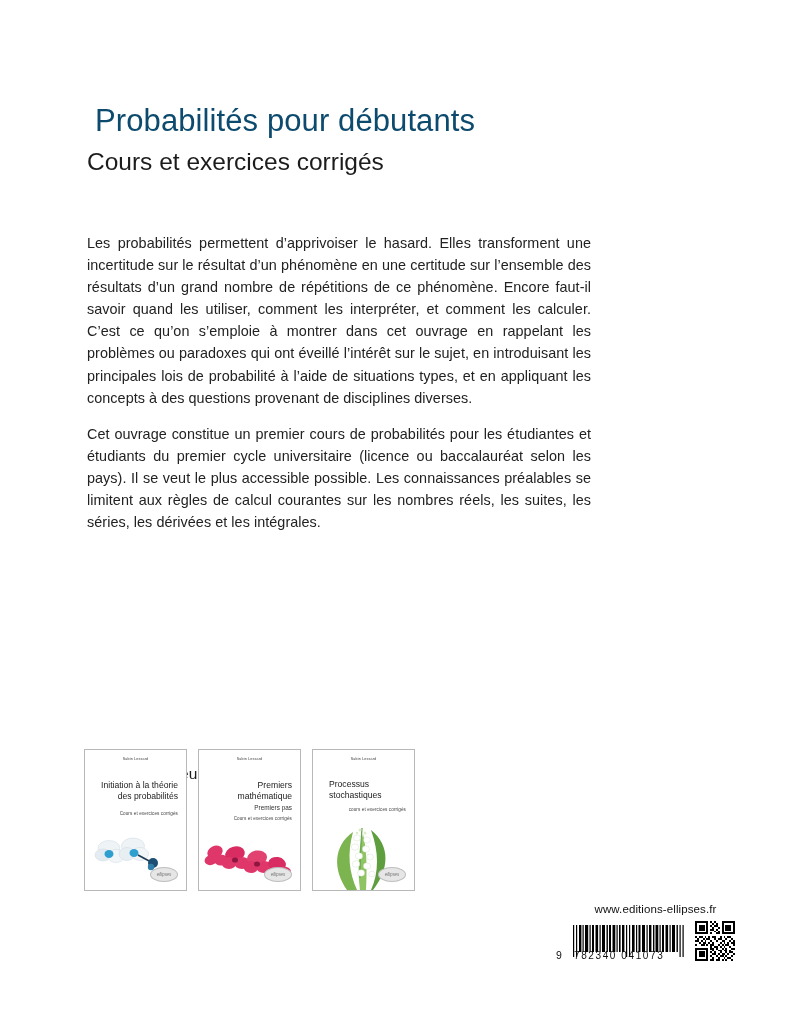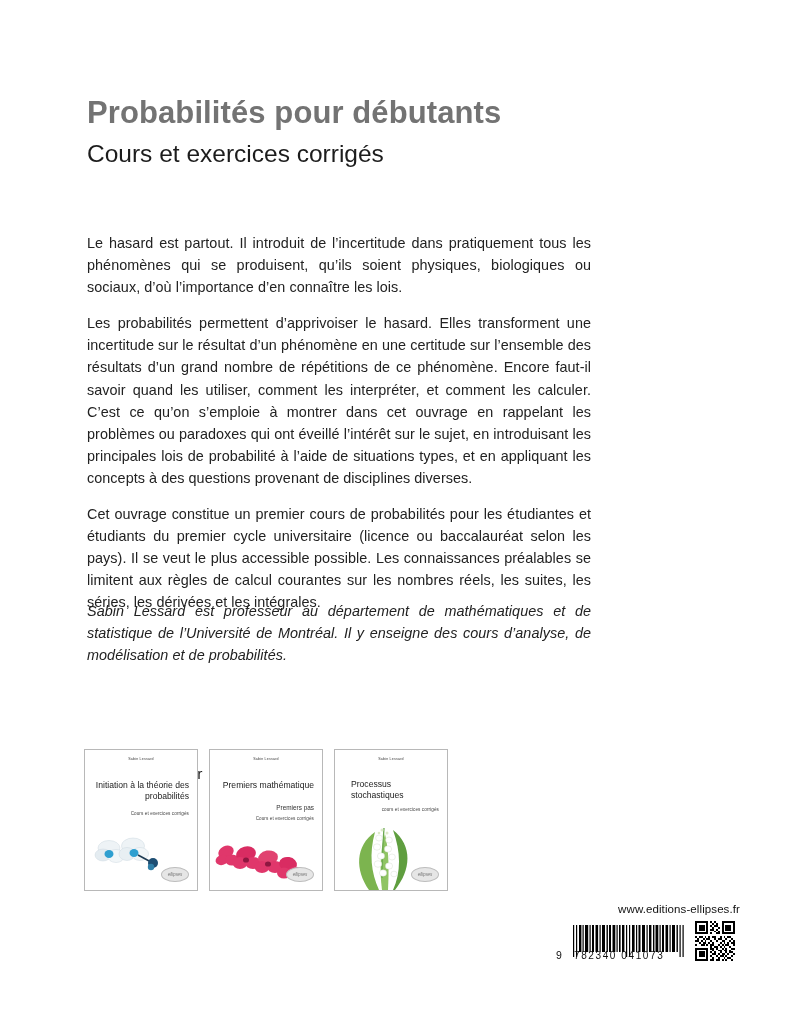--- a/index.html
+++ b/index.html
@@ -24,24 +24,24 @@
 
   
   .title-block {
     position: absolute;
     left: 87px;
     top: 96px;
     width: 560px;
   }
   .main-title {
     font-size: 31px;
-    font-weight: 700;
+    font-weight: 400;
     letter-spacing: 0.1px;
-    color: #737373;
-    margin: 0;
+    color: #0c4a6e;
+    margin: 8px;
     line-height: 1.12;
   }
   .sub-title {
     font-size: 24.5px;
     font-weight: 400;
     color: #1c1c1c;
     margin: 9px 0 0 0;
     line-height: 1.12;
   }
 
@@ -89,21 +89,21 @@
   }
 
   .covers {
     position: absolute;
     left: 84px;
     top: 749px;
     display: flex;
     gap: 11px;
   }
   .cover {
-    width: 114px;
+    width: 103px;
     height: 142px;
     background: #ffffff;
     border: 1px solid #b8b8b8;
     position: relative;
     overflow: hidden;
     box-sizing: border-box;
   }
   .cover-author {
     position: absolute;
     top: 7px;
@@ -167,21 +167,21 @@
   
   .footer {
     position: absolute;
     left: 565px;
     top: 903px;
     width: 175px;
   }
   .site-url {
     font-size: 11.5px;
     color: #111;
-    text-align: right;
+    text-align: center;
     padding-left: 6px;
     letter-spacing: 0.1px;
   }
   .barcode-row {
     margin-top: 6px;
     display: flex;
     align-items: flex-end;
     gap: 5px;
   }
   .barcode-wrap { position: relative; width: 125px; }
@@ -207,28 +207,24 @@
 <body>
 
 <div class="page">
 
   <div class="title-block">
     <h1 class="main-title">Probabilités pour débutants</h1>
     <h2 class="sub-title">Cours et exercices corrigés</h2>
   </div>
 
   <div class="body-block">
-    <p class="para">Le hasard est partout. Il introduit de l’incertitude dans pratiquement tous les phénomènes qui se produisent, qu’ils soient physiques, biologiques ou sociaux, d’où l’importance d’en connaître les lois.</p>
     <p class="para">Les probabilités permettent d’apprivoiser le hasard. Elles transforment une incertitude sur le résultat d’un phénomène en une certitude sur l’ensemble des résultats d’un grand nombre de répétitions de ce phénomène. Encore faut-il savoir quand les utiliser, comment les interpréter, et comment les calculer. C’est ce qu’on s’emploie à montrer dans cet ouvrage en rappelant les problèmes ou paradoxes qui ont éveillé l’intérêt sur le sujet, en introduisant les principales lois de probabilité à l’aide de situations types, et en appliquant les concepts à des questions provenant de disciplines diverses.</p>
     <p class="para">Cet ouvrage constitue un premier cours de probabilités pour les étudiantes et étudiants du premier cycle universitaire (licence ou baccalauréat selon les pays). Il se veut le plus accessible possible. Les connaissances préalables se limitent aux règles de calcul courantes sur les nombres réels, les suites, les séries, les dérivées et les intégrales.</p>
   </div>
 
-  <div class="bio-block">
-    <p class="bio">Sabin Lessard est professeur au département de mathématiques et de statistique de l’Université de Montréal. Il y enseigne des cours d’analyse, de modélisation et de probabilités.</p>
-  </div>
 
   <div class="same-author-heading">Du même auteur</div>
 
   <div class="covers">
 
     <div class="cover">
       <div class="cover-author">Sabin Lessard</div>
       <div class="cover-title right">Initiation à la théorie des probabilités</div>
       <div class="cover-note right" style="top:60px;">Cours et exercices corrigés</div>
       <svg class="art" viewBox="0 0 113 78">

